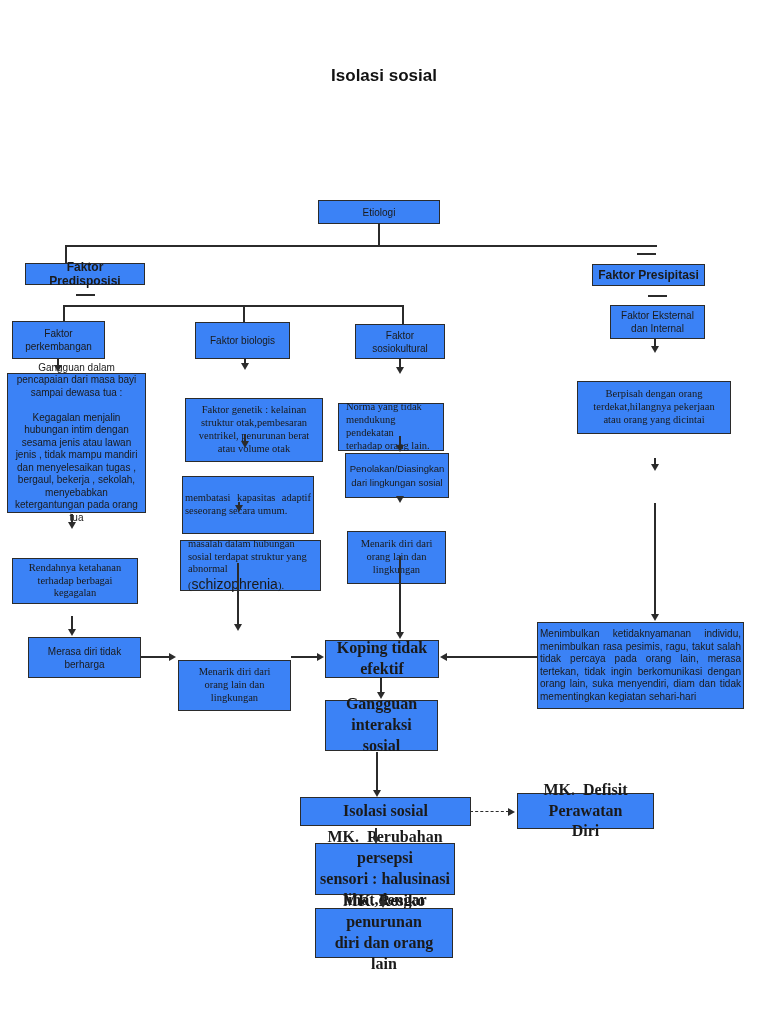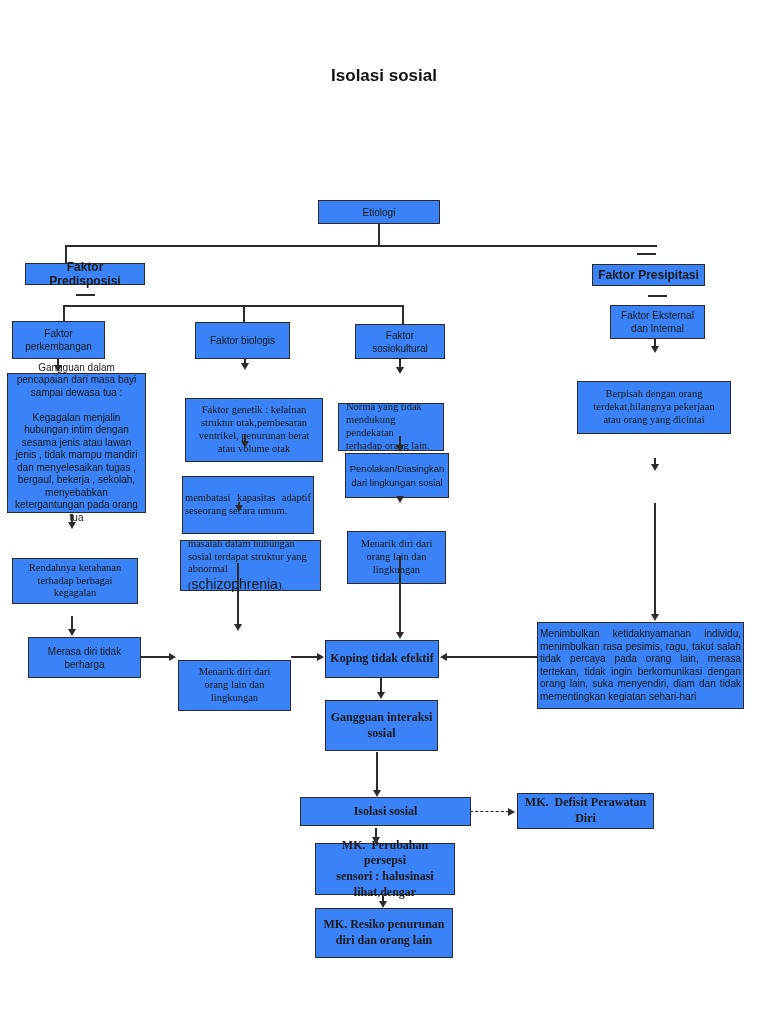--- a/index.html
+++ b/index.html
@@ -8,21 +8,21 @@
   #page-title{position:absolute;left:0;top:66px;width:768px;text-align:center;
           font-family:"Liberation Sans",sans-serif;font-size:17px;font-weight:bold;color:#111;}
   .box{position:absolute;box-sizing:border-box;border:1.5px solid #2b2b2b;background:#3b82f6;
        display:flex;align-items:center;justify-content:center;padding:2px 4px;}
   .lbl{white-space:pre-line;}
   .sans{font-family:"Liberation Sans",sans-serif;font-size:10px;line-height:1.3;}
   .sans-sm{font-family:"Liberation Sans",sans-serif;font-size:9.5px;line-height:1.45;}
   .bold-sans{font-family:"Liberation Sans",sans-serif;font-weight:bold;font-size:12px;line-height:1.2;}
   .serif{font-family:"Liberation Serif",serif;font-size:10.5px;line-height:1.22;margin-top:28px;}
   .serif-sm{font-family:Liberation Sans, sans-serif;font-size:10px;line-height:1.25;}
-  .bold-serif{font-family:"Liberation Serif",serif;font-weight:bold;font-size:12px;line-height:1.3;}
+  .bold-serif{font-family:"Liberation Serif",serif;font-weight:bold;font-size:16px;line-height:1.3;}
   .center{text-align:center;}
   .leftal{justify-content:flex-start;align-items:center;text-align:left;padding:3px 7px;}
   .just{align-items:center;padding:5px 2px;}
   .just .lbl{white-space:normal;text-align:justify;}
   .term-sans{font-family:"Liberation Sans",sans-serif;font-size:14px;}
   .vl{position:absolute;width:1.6px;background:#2b2b2b;}
   .hl{position:absolute;height:1.6px;background:#2b2b2b;}
   .dashline{position:absolute;height:0;border-top:1.8px dashed #2b2b2b;}
   .ah-d{position:absolute;width:0;height:0;border-left:4px solid transparent;
         border-right:4px solid transparent;border-top:7px solid #2b2b2b;}

